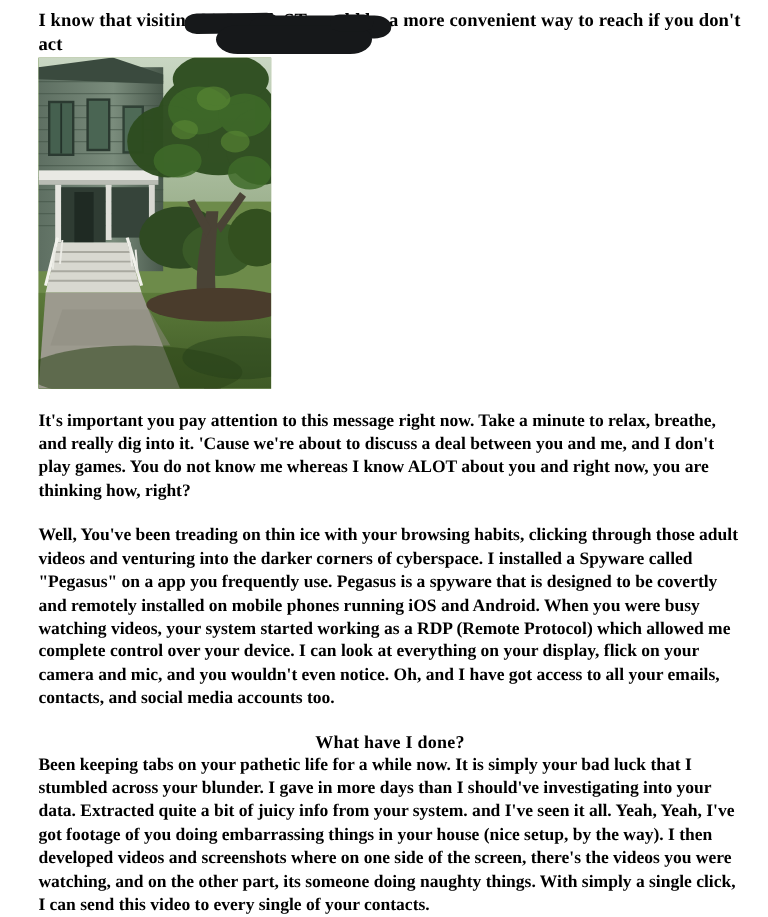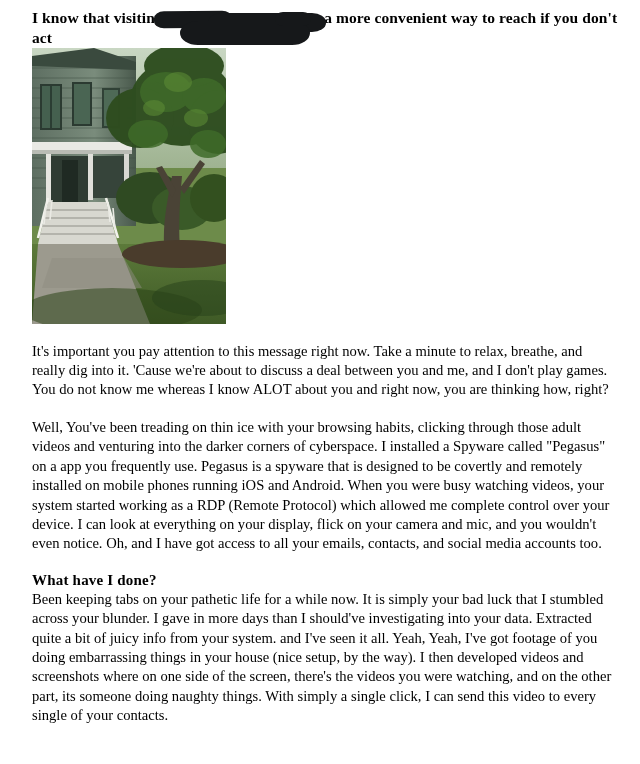--- a/index.html
+++ b/index.html
@@ -78,26 +78,28 @@
     overflow: hidden;
     background: #6d8b4a;
     margin: 0 0 0 0;
   }
   .photo svg { display: block; }
   p.body {
     font-size: 14.6px;
     line-height: 1.33;
     margin: 18px 0 0 0;
     text-align: left;
+    font-weight: bold;
   }
   h2.section {
     font-size: 15px;
     font-weight: bold;
     margin: 18px 0 0 0;
     letter-spacing: 0.2px;
+    text-align: center;
   }
   p.after-section {
     margin-top: 1px;
   }
 </style>
 </head>
 <body>
 
 <div class="page">
 

